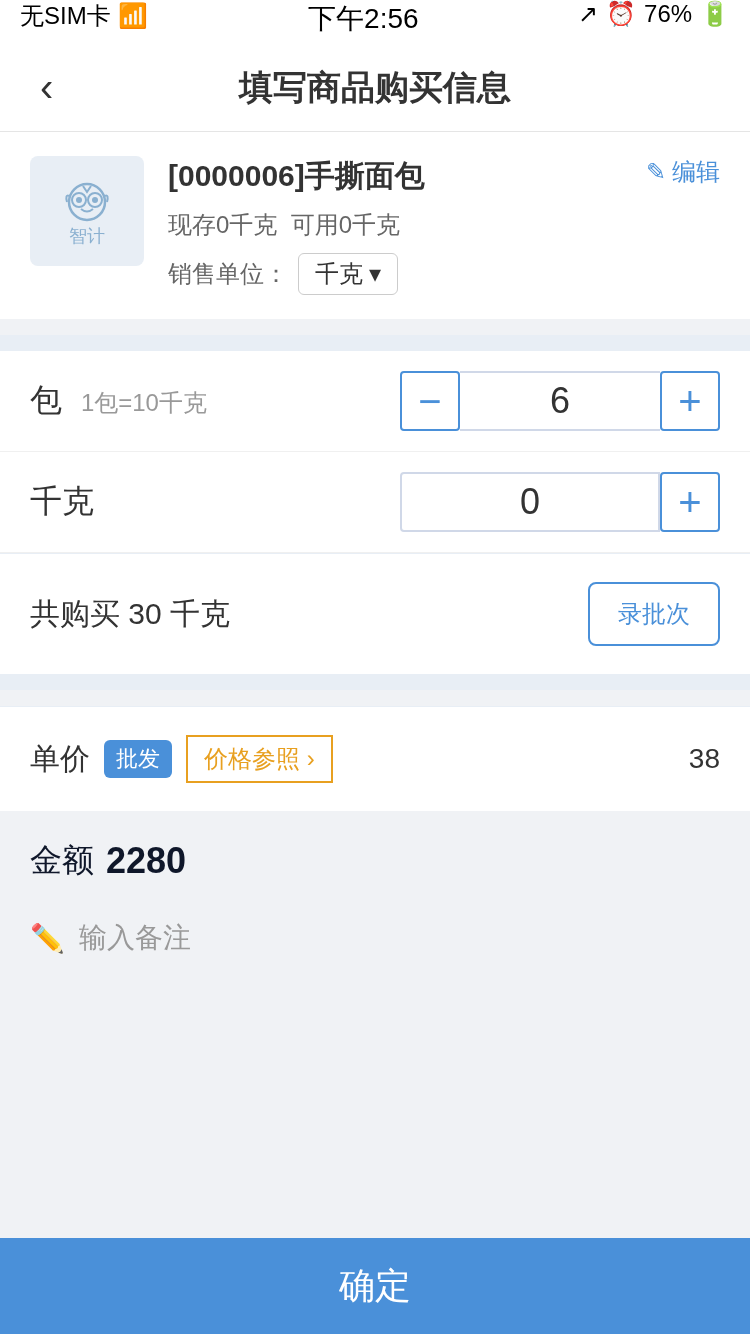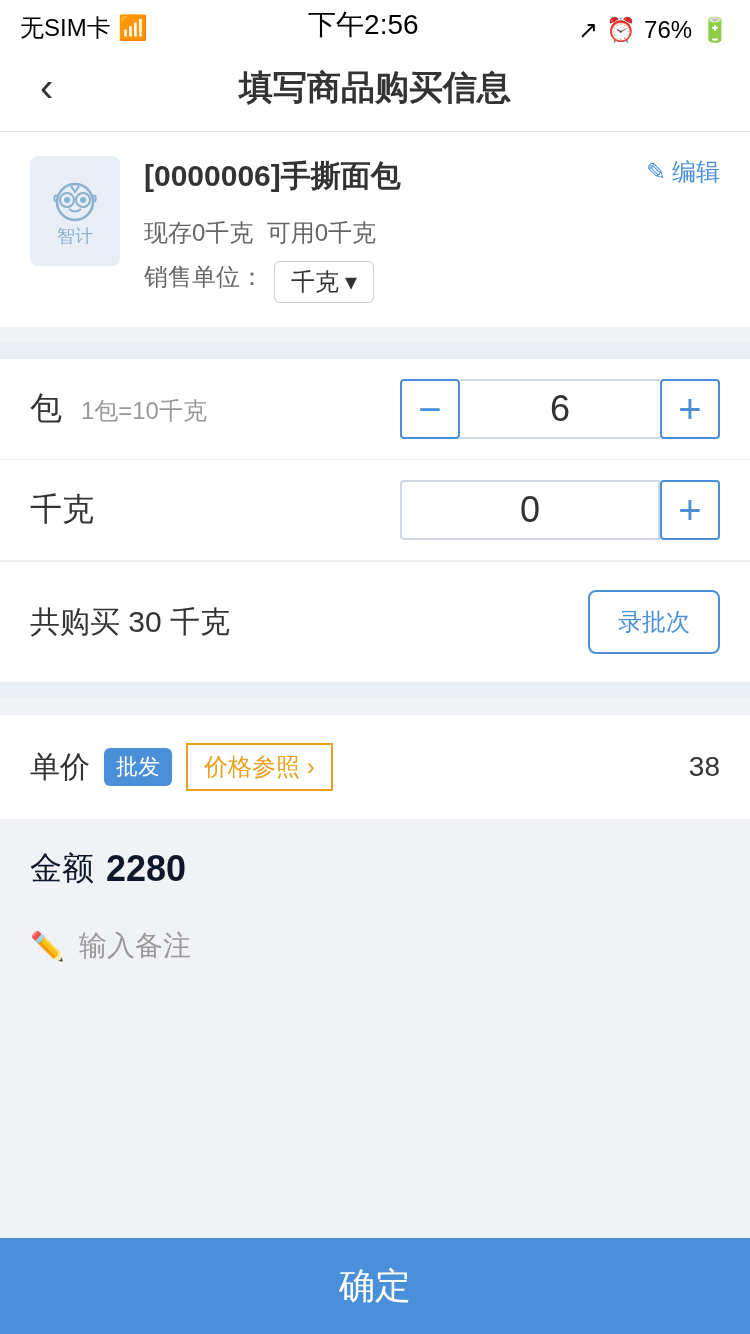--- a/index.html
+++ b/index.html
@@ -13,21 +13,21 @@
       color: #333;
       display: flex;
       flex-direction: column;
     }
 
     
     .status-bar {
       background: #fff;
       height: 44px;
       display: flex;
-      align-items: flex-end;
+      align-items: flex-start;
       justify-content: space-between;
       padding: 0 20px;
       font-size: 24px;
       color: #000;
     }
     .status-left { display: flex; align-items: center; gap: 8px; }
     .status-center { font-size: 28px; font-weight: 500; }
     .status-right { display: flex; align-items: center; gap: 8px; font-size: 24px; }
 
     
@@ -65,21 +65,21 @@
     
     .product-card {
       background: #fff;
       padding: 24px 30px;
       display: flex;
       align-items: flex-start;
       gap: 24px;
       margin-bottom: 16px;
     }
     .product-image {
-      width: 90px;
+      width: 114px;
       height: 110px;
       background: #e8eef5;
       border-radius: 8px;
       display: flex;
       align-items: center;
       justify-content: center;
       flex-shrink: 0;
       position: relative;
     }
     .product-image-inner {
@@ -91,31 +91,32 @@
     }
     .owl-icon {
       width: 60px;
       height: 50px;
     }
     .product-info { flex: 1; }
     .product-name {
       font-size: 30px;
       font-weight: 600;
       color: #333;
-      margin-bottom: 20px;
+      margin-bottom: 12px;
     }
     .product-stock {
       font-size: 24px;
       color: #666;
       margin-bottom: 12px;
     }
     .product-unit {
       font-size: 24px;
       color: #666;
       display: flex;
+      align-items: center;
       gap: 10px;
     }
     .unit-select {
       border: 1px solid #ccc;
       border-radius: 6px;
       padding: 4px 16px;
       font-size: 24px;
       color: #333;
       background: #fff;
       display: inline-flex;

